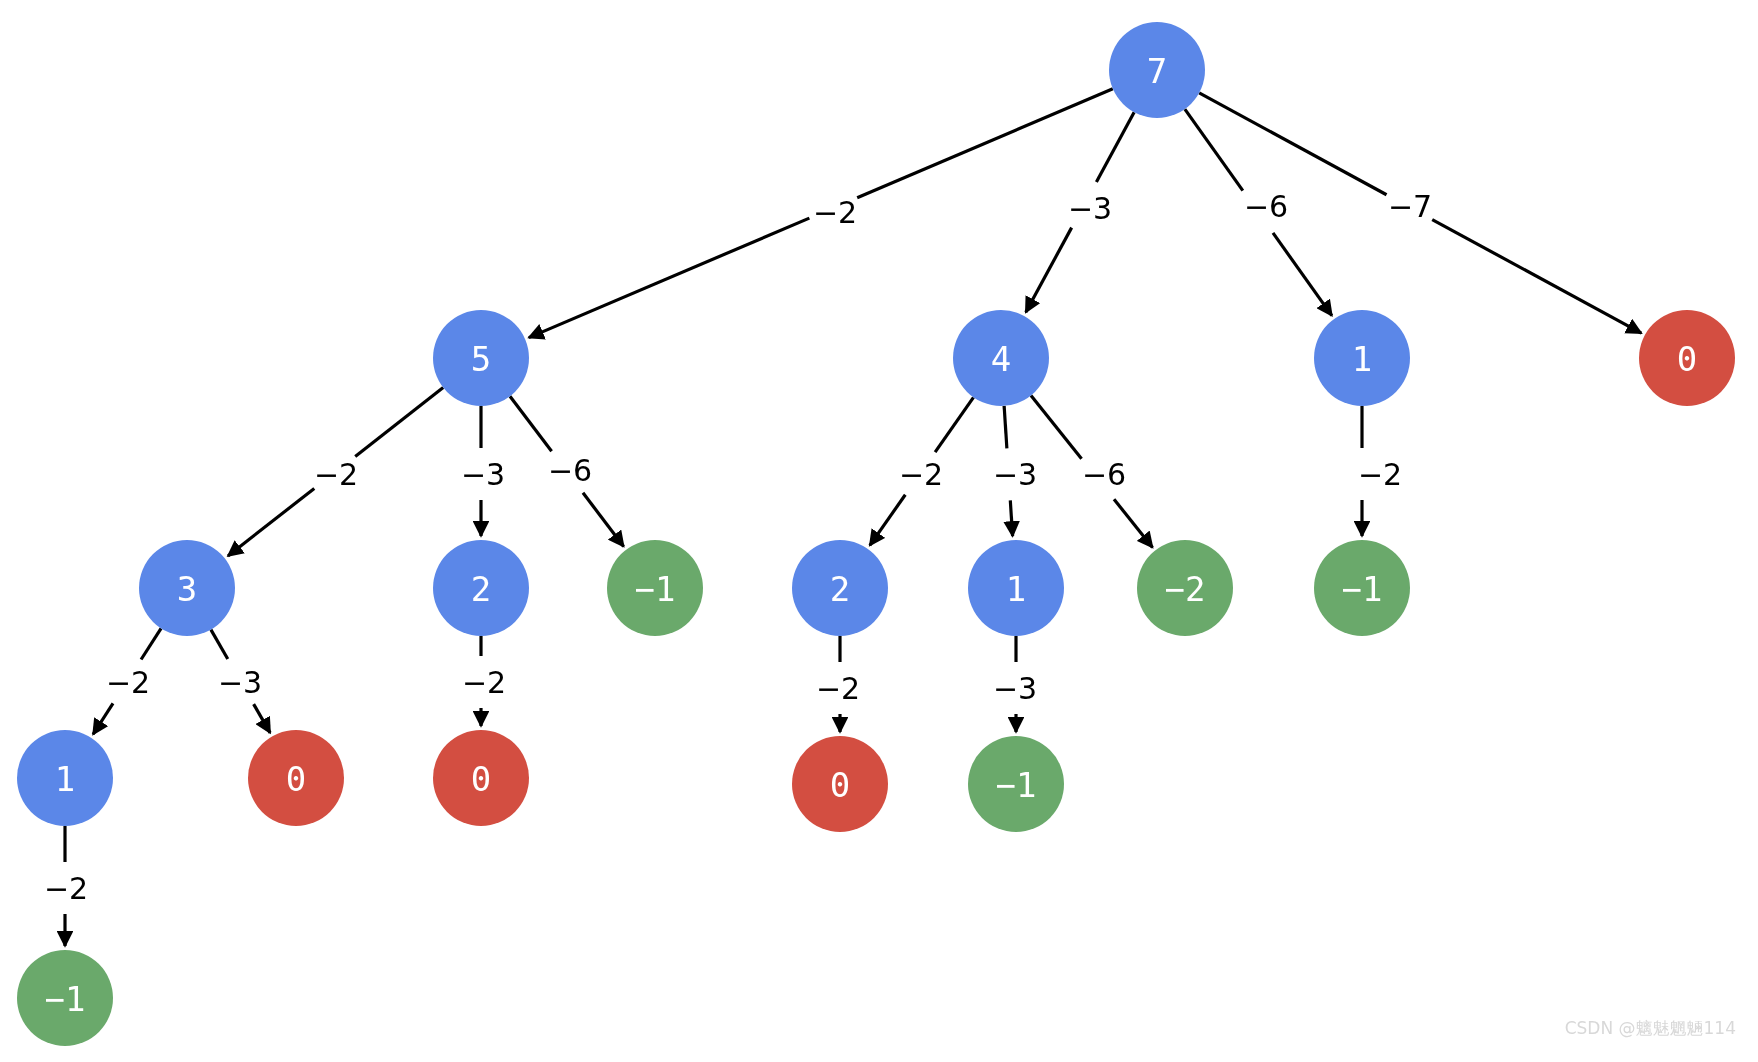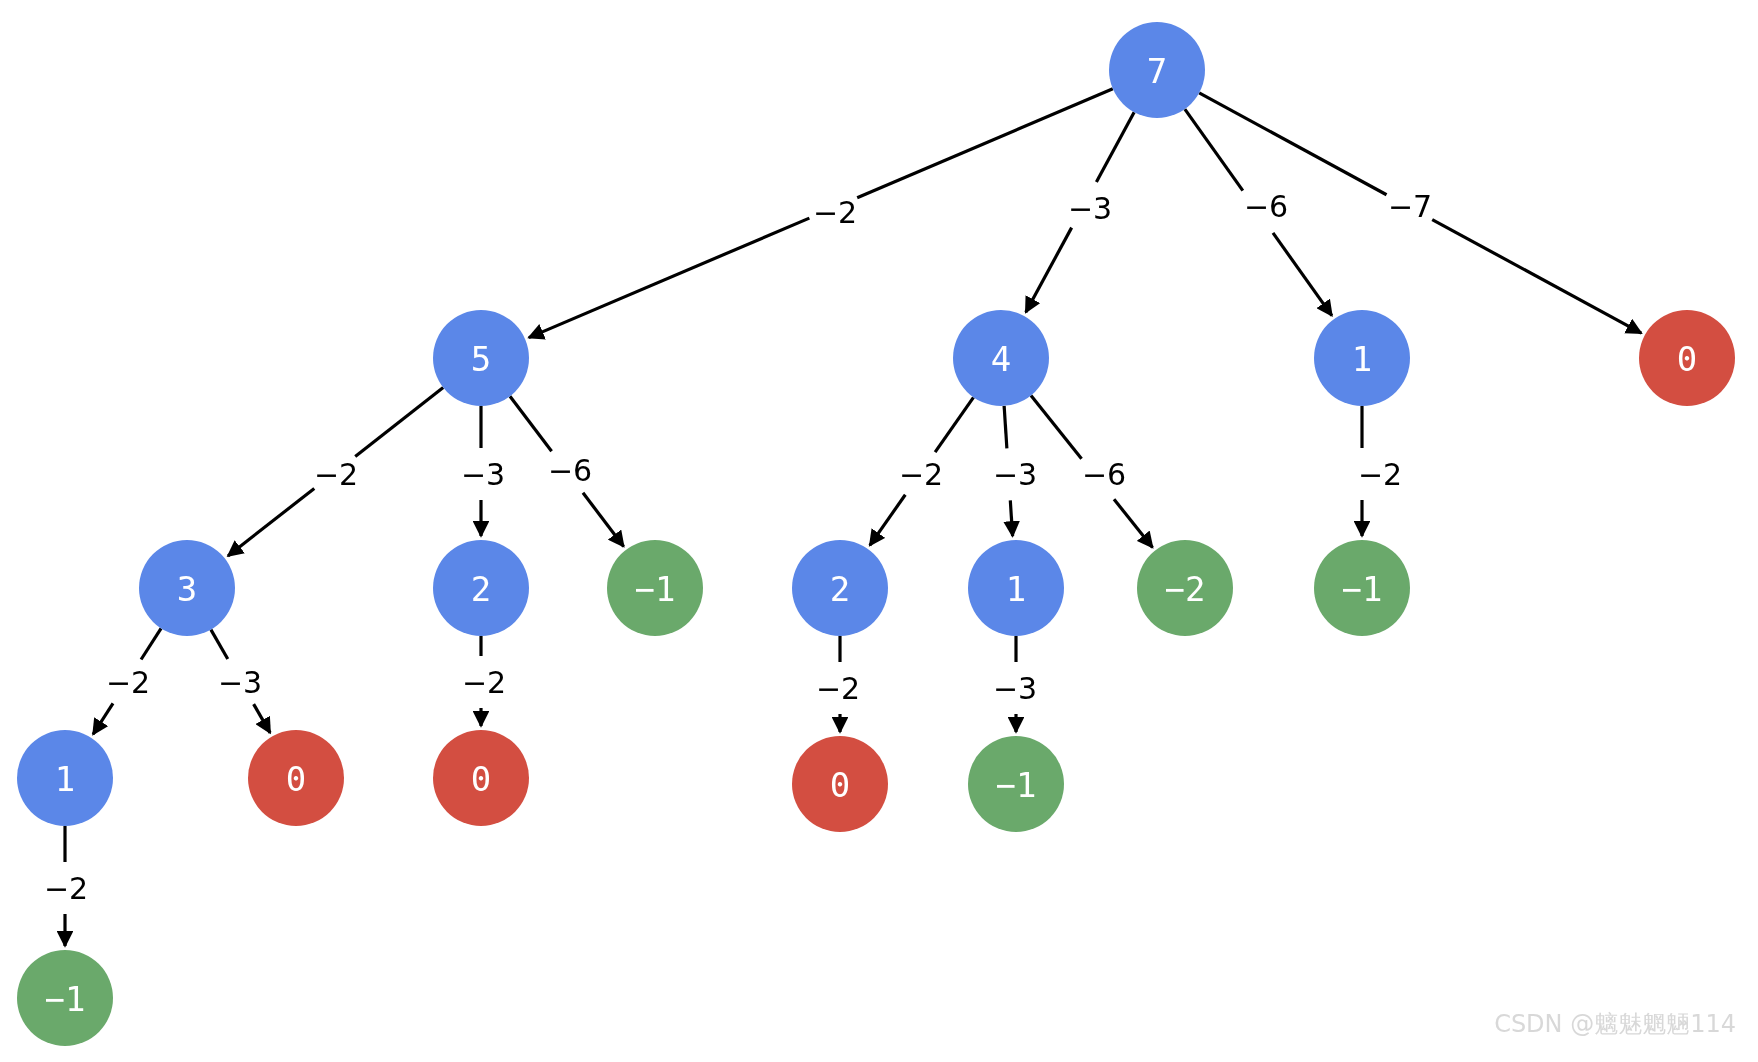--- a/index.html
+++ b/index.html
@@ -41,21 +41,21 @@
     font-size: 30px;
     text-anchor: middle;
     dominant-baseline: central;
   }
   .watermark {
     position: absolute;
     right: 22px;
     bottom: 22px;
     color: #d8d8d8;
     font-family: "DejaVu Sans", sans-serif;
-    font-size: 24px;
+    font-size: 17px;
     white-space: nowrap;
     user-select: none;
   }
 </style>
 </head>
 <body>
 
 <svg id="canvas" viewBox="0 0 1758 1062" xmlns="http://www.w3.org/2000/svg">
   <defs>
     <marker id="arrow" viewBox="0 0 10 10" refX="9" refY="5" markerWidth="5.2" markerHeight="5.2" orient="auto-start-reverse">

